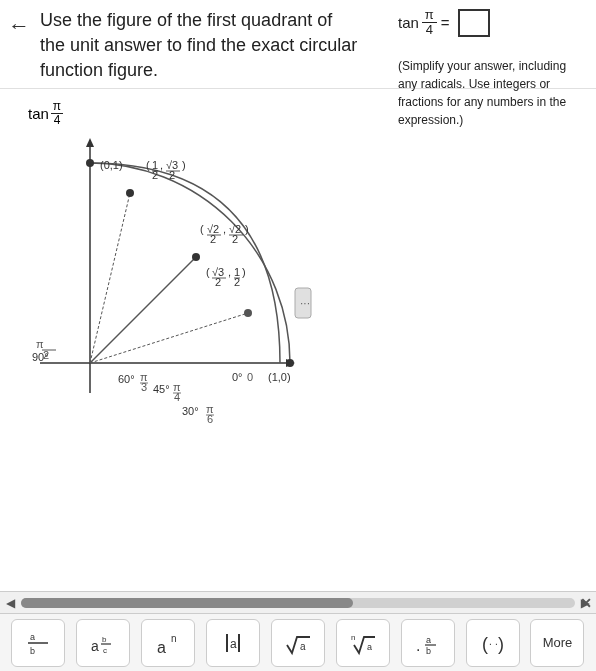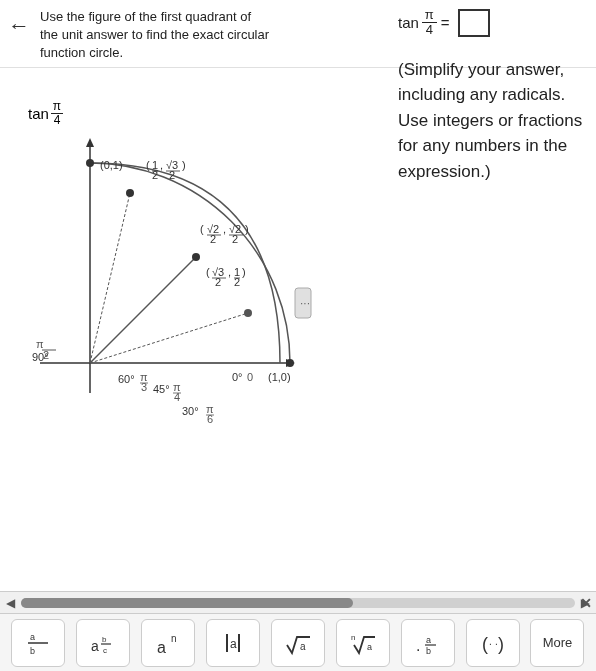--- a/index.html
+++ b/index.html
@@ -23,21 +23,21 @@
     .back-arrow {
       font-size: 22px;
       color: #333;
       margin-right: 10px;
       margin-top: 2px;
       cursor: pointer;
     }
 
     .problem-text {
       flex: 1;
-      font-size: 13px;
+      font-size: 18px;
       color: #222;
       line-height: 1.4;
     }
 
     
     .right-panel {
       position: absolute;
       top: 8px;
       right: 8px;
       width: 190px;
@@ -166,35 +166,35 @@
     }
   </style>
 </head>
 <body>
 
 <div class="top-bar">
   <div class="back-arrow">←</div>
   <div class="problem-text">
     <span>Use the figure of the first quadrant of</span><br>
     <span>the unit answer to find the exact circular</span><br>
-    <span>function circle.</span>
+    <span>function figure.</span>
   </div>
 </div>
 
 <div class="right-panel">
   <div class="equation-display">
     <span style="font-size:15px;">tan</span>
     <span style="margin-left:3px; font-size:15px; display:inline-flex; flex-direction:column; align-items:center; vertical-align:middle; line-height:1.1;">
       <span style="border-bottom:1.5px solid #222; padding:0 3px; font-size:13px;">π</span>
       <span style="padding:0 3px; font-size:13px;">4</span>
     </span>
     <span style="margin:0 4px; font-size:15px;">=</span>
     <span class="answer-box"></span>
   </div>
-  <div style="font-size:17px; line-height:1.5; color:#222;margin-top:19px;">(Simplify your answer, including any radicals. Use integers or fractions for any numbers in the expression.)</div>
+  <div style="font-size:12px; line-height:1.5; color:#222;margin-top:19px;">(Simplify your answer, including any radicals. Use integers or fractions for any numbers in the expression.)</div>
 </div>
 
 <div class="diagram-area">
   
   <div class="tan-label" style="display:flex; align-items:center; margin-left:18px; margin-bottom:6px;">
     <span style="font-size:15px;">tan</span>
     <span style="margin-left:2px; display:inline-flex; flex-direction:column; align-items:center; vertical-align:middle; line-height:1.1;">
       <span style="border-bottom:1.5px solid #222; padding:0 2px; font-size:12px;">π</span>
       <span style="padding:0 2px; font-size:12px;">4</span>
     </span>

